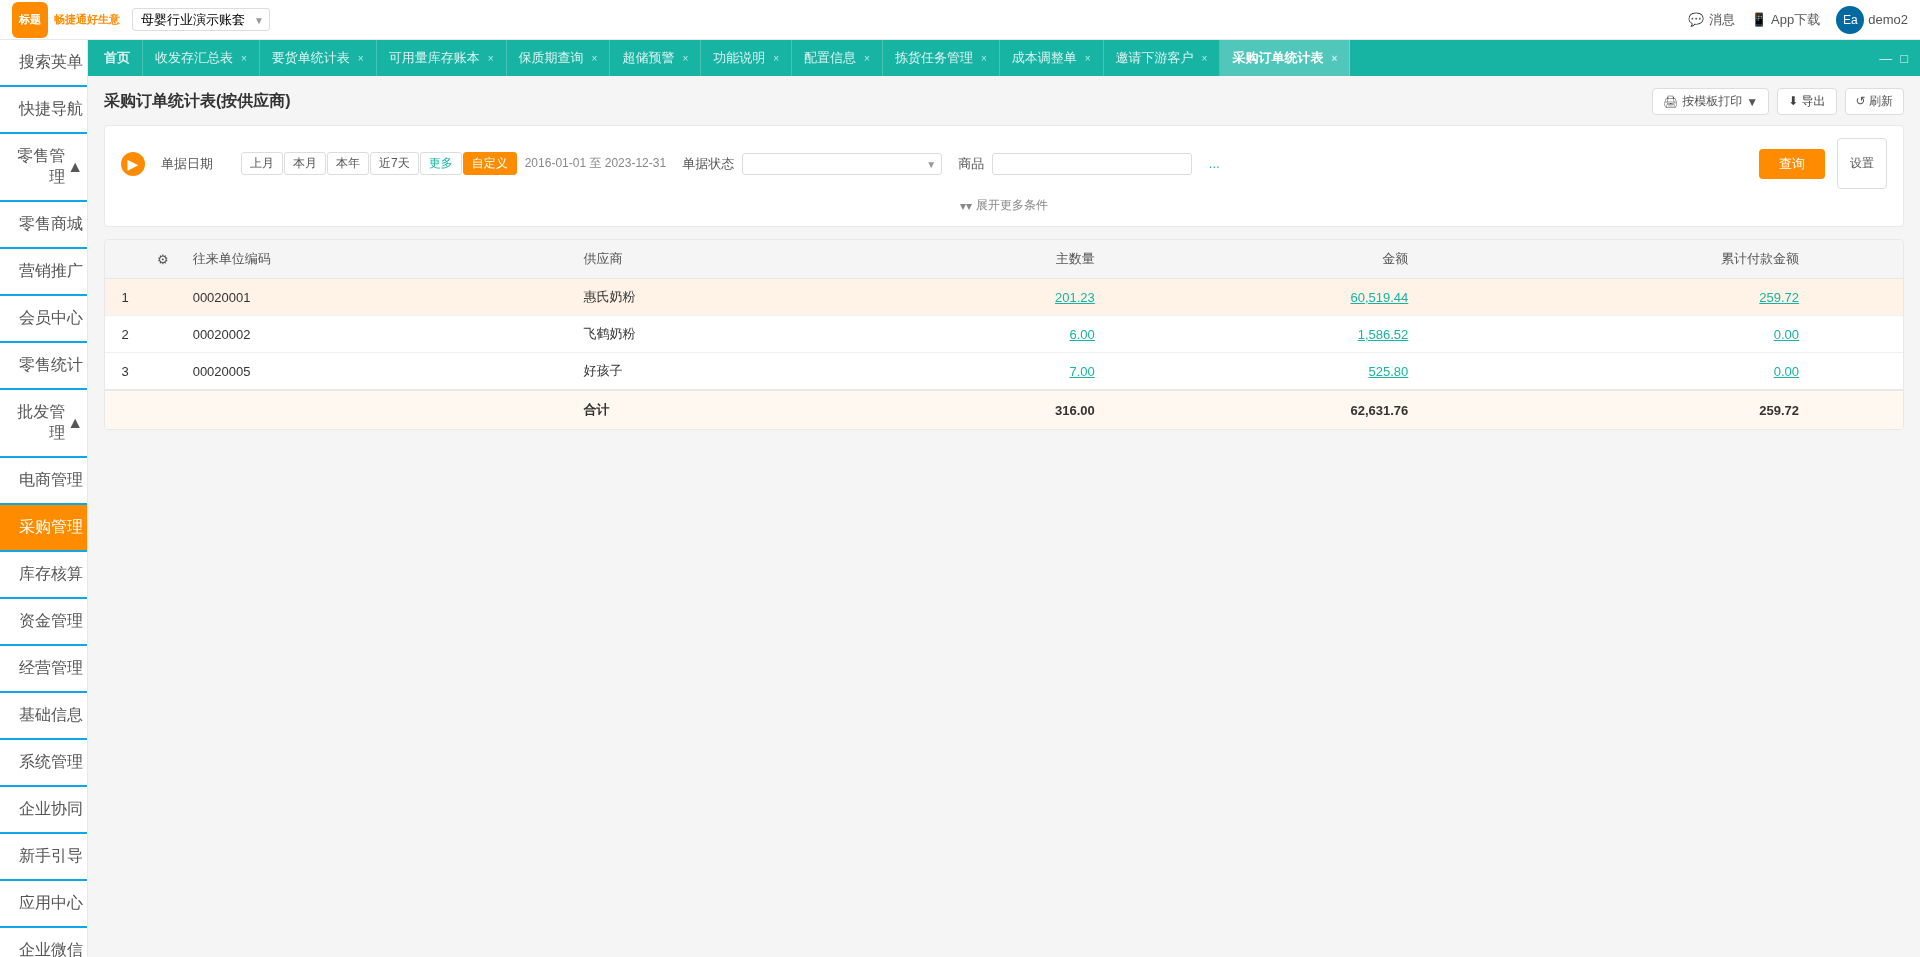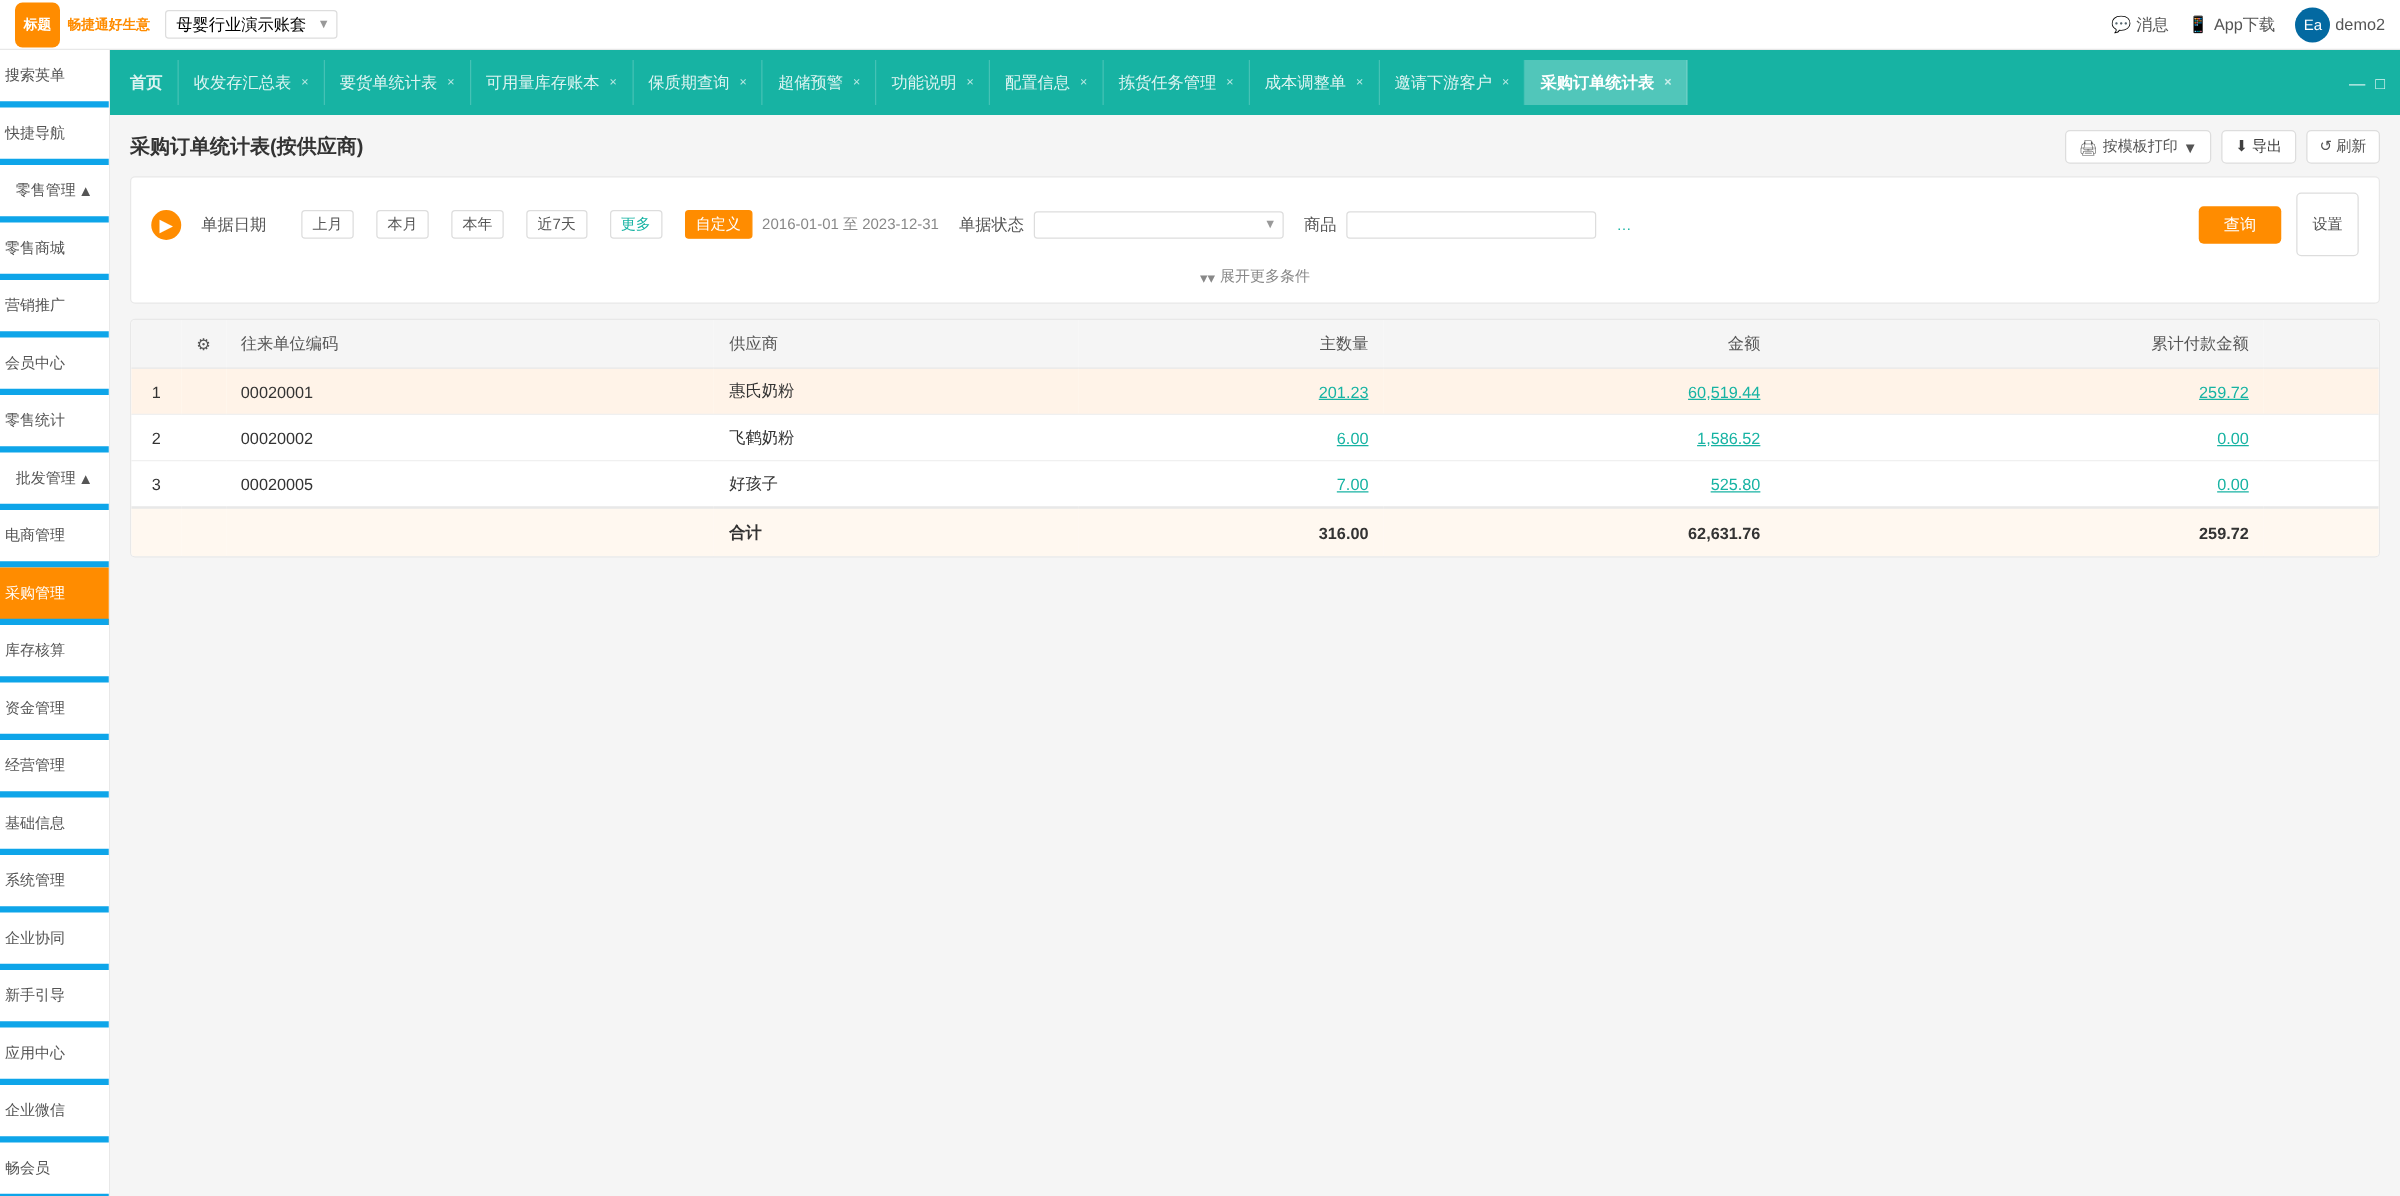--- a/index.html
+++ b/index.html
@@ -12,29 +12,29 @@
     .logo-text { color: #ff8c00; font-size: 11px; font-weight: bold; }
     .top-right { display: flex; align-items: center; gap: 16px; font-size: 13px; color: #555; }
     .top-right-item { display: flex; align-items: center; gap: 4px; cursor: pointer; }
     .avatar { width: 28px; height: 28px; border-radius: 50%; background: #0369a1; display: flex; align-items: center; justify-content: center; color: #fff; font-size: 12px; }
 
     
     .main-layout { display: flex; flex: 1; overflow: hidden; }
 
     
     .sidebar { width: 88px; background: #fff; border-right: 1px solid #e8e8e8; display: flex; flex-direction: column; flex-shrink: 0; overflow-y: auto; }
-    .sidebar-item { padding: 12px 4px; text-align: left; cursor: pointer; font-size: 12px; color: #555; border-bottom: 5px solid #0ea5e9; transition: background 0.2s; }
+    .sidebar-item { padding: 12px 4px; text-align: right; cursor: pointer; font-size: 16px; color: #555; border-bottom: 2px solid #0ea5e9; transition: background 0.2s; }
     .sidebar-item.active { background: #ff8c00; color: #fff; }
     .sidebar-item-with-arrow { display: flex; align-items: center; justify-content: center; gap: 2px; }
 
     
     .content-area { flex: 1; display: flex; flex-direction: column; overflow: hidden; }
 
     
-    .nav-tabs { background: #17b3a3; display: flex; align-items: center; height: 52px; flex-shrink: 0; overflow-x: auto; padding: 0 4px; }
+    .nav-tabs { background: #17b3a3; display: flex; align-items: center; height: 36px; flex-shrink: 0; overflow-x: auto; padding: 0 4px; }
     .nav-tab { padding: 0 12px; height: 36px; display: flex; align-items: center; gap: 6px; color: rgba(255,255,255,0.85); font-size: 13px; cursor: pointer; white-space: nowrap; border-right: 1px solid rgba(255,255,255,0.2); }
     .nav-tab.active { background: rgba(255,255,255,0.25); color: #fff; font-weight: bold; }
     .nav-tab:first-child { font-weight: bold; }
     .nav-tab .close-btn { font-size: 10px; color: rgba(255,255,255,0.7); margin-left: 2px; }
     .nav-tabs-right { margin-left: auto; display: flex; align-items: center; gap: 8px; color: rgba(255,255,255,0.85); padding-right: 8px; }
 
     
     .page-content { flex: 1; background: #f5f5f5; overflow-y: auto; padding: 12px 16px; }
 
     
@@ -44,21 +44,21 @@
     .btn-print { background: #fff; border: 1px solid #ddd; border-radius: 4px; padding: 4px 10px; font-size: 12px; cursor: pointer; display: flex; align-items: center; gap: 4px; color: #555; }
     .btn-export { background: #fff; border: 1px solid #ddd; border-radius: 4px; padding: 4px 10px; font-size: 12px; cursor: pointer; color: #404040; }
     .btn-refresh { background: #fff; border: 1px solid #ddd; border-radius: 4px; padding: 4px 10px; font-size: 12px; cursor: pointer; color: #555; }
 
     
     .filter-area { background: #fff; border: 1px solid #e8e8e8; border-radius: 4px; padding: 12px 16px; margin-bottom: 12px; }
     .filter-row { display: flex; align-items: center; gap: 16px; flex-wrap: wrap; }
     .filter-collapse-btn { width: 24px; height: 24px; background: #ff8c00; border-radius: 50%; display: flex; align-items: center; justify-content: center; color: #fff; font-size: 14px; cursor: pointer; flex-shrink: 0; }
     .filter-item { display: flex; align-items: center; gap: 8px; font-size: 13px; color: #555; }
     .filter-label { white-space: nowrap; }
-    .date-shortcuts { display: flex; gap: 18px; padding-left: 20px; }
+    .date-shortcuts { display: flex; gap: 1px; padding-left: 20px; }
     .date-btn { padding: 2px 8px; border: 1px solid #ddd; border-radius: 3px; font-size: 12px; cursor: pointer; background: #fff; color: #555; }
     .date-btn.custom { background: #ff8c00; color: #fff; border-color: #ff8c00; }
     .date-more { color: #17b3a3; cursor: pointer; font-size: 12px; }
     .date-range { font-size: 12px; color: #888; }
     .filter-select { border: 1px solid #ddd; border-radius: 3px; padding: 3px 24px 3px 8px; font-size: 12px; background: #fff; cursor: pointer; min-width: 200px; appearance: none; position: relative; }
     .filter-select-wrap { position: relative; display: inline-block; }
     .filter-select-wrap::after { content: '▼'; position: absolute; right: 6px; top: 50%; transform: translateY(-50%); font-size: 10px; color: #999; pointer-events: none; }
     .filter-input { border: 1px solid #ddd; border-radius: 3px; padding: 3px 8px; font-size: 12px; min-width: 200px; }
     .filter-more { color: #17b3a3; font-size: 12px; margin-left: 8px; cursor: pointer; display: flex; align-items: center; gap: 2px; }
     .filter-expand-row { display: flex; justify-content: center; margin-top: 8px; }

